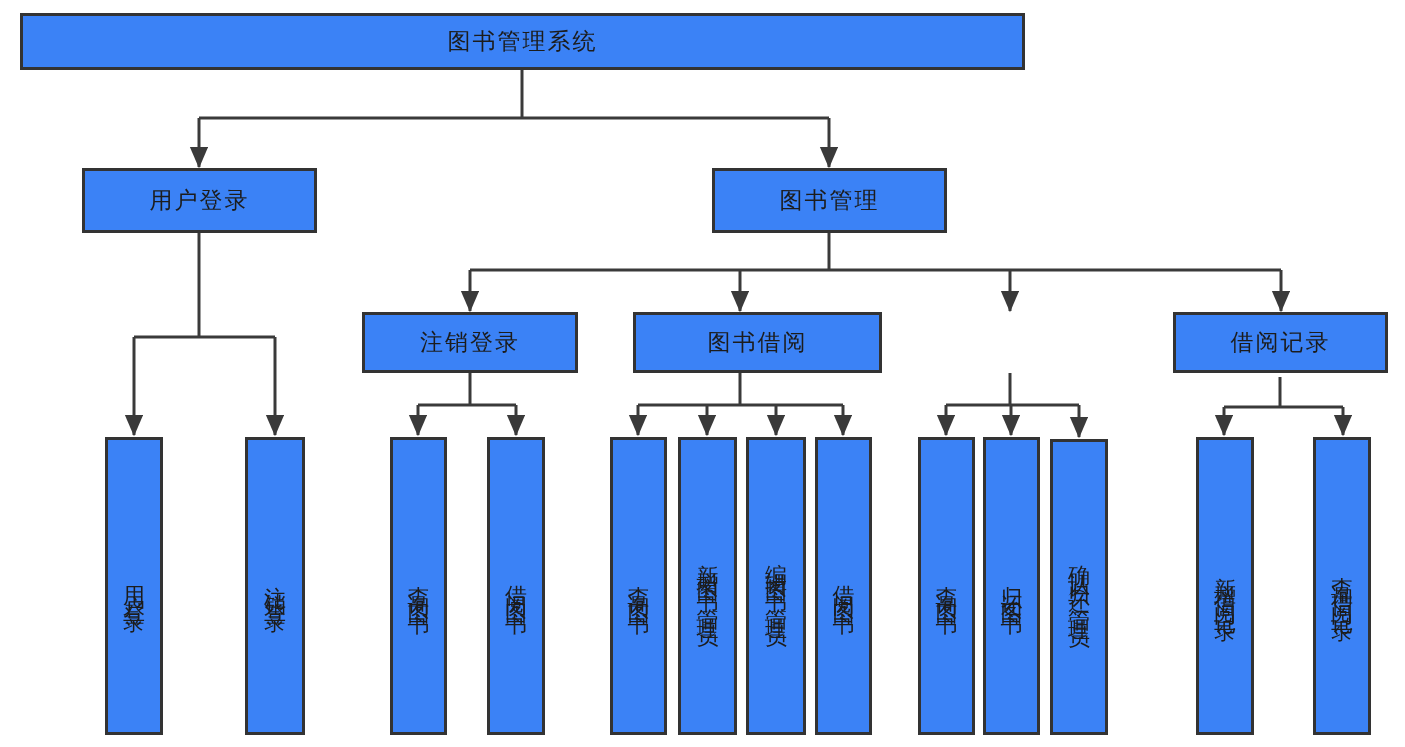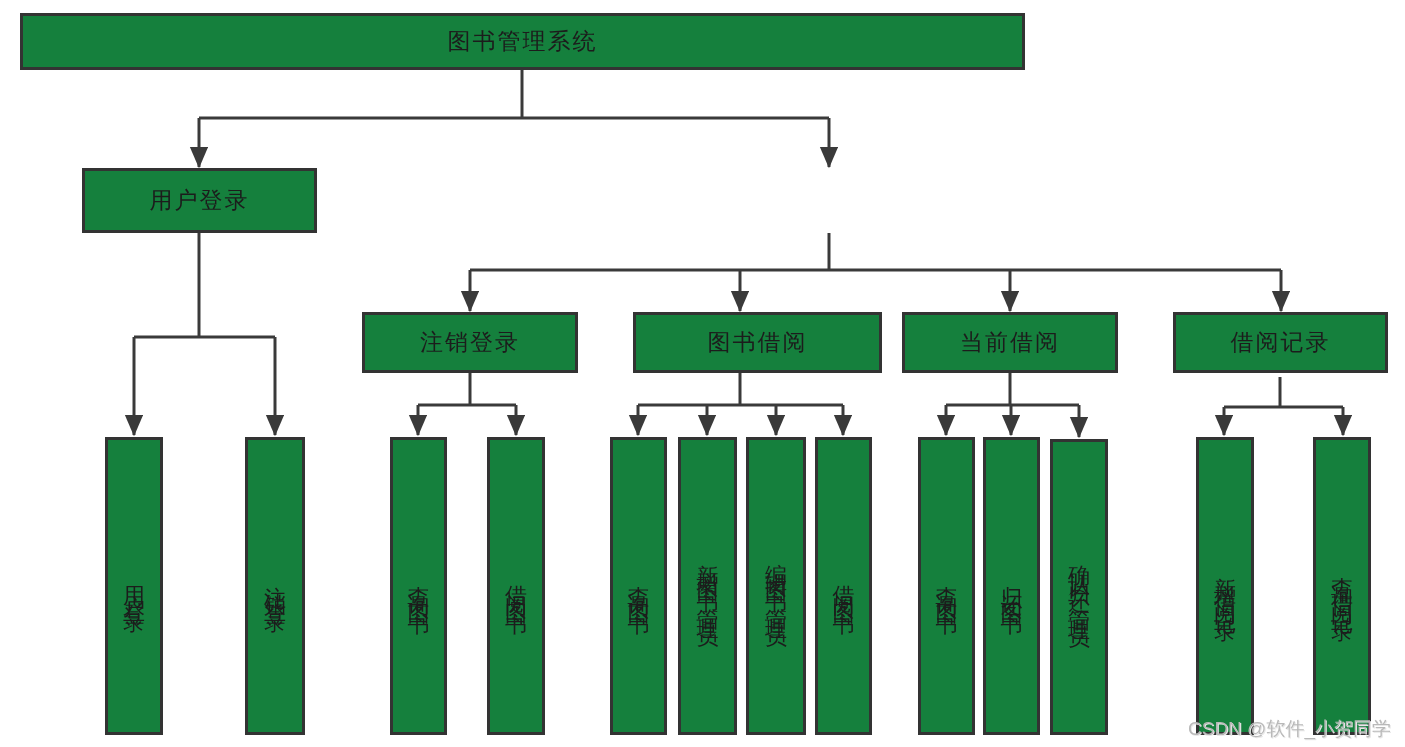--- a/index.html
+++ b/index.html
@@ -18,21 +18,21 @@
   #connectors {
     position: absolute;
     left: 0;
     top: 0;
     pointer-events: none;
   }
   .node {
     position: absolute;
     box-sizing: border-box;
     border: 3px solid #333333;
-    background: #15803d;
+    background: #3b82f6;
     color: #1c1c1c;
     display: flex;
     align-items: center;
     justify-content: center;
     text-align: center;
   }
   .h-node {
     font-size: 23px;
     letter-spacing: 2px;
     white-space: nowrap;
@@ -108,39 +108,38 @@
       <path d="M1280,377 V407"></path>
       <path d="M1224,407 H1343"></path>
       <path d="M1224,407 V435" marker-end="url(#arrow)"></path>
       <path d="M1343,407 V435" marker-end="url(#arrow)"></path>
     </g>
   </svg>
 
   <div class="node h-node" style="left:20px; top:13px; width:1005px; height:57px;">图书管理系统</div>
 
   <div class="node h-node" style="left:82px; top:168px; width:235px; height:65px;">用户登录</div>
+  <div class="node h-node" style="left:712px; top:168px; width:235px; height:65px;">图书管理</div>
 
   <div class="node h-node" style="left:362px; top:312px; width:216px; height:61px;">注销登录</div>
   <div class="node h-node" style="left:633px; top:312px; width:249px; height:61px;">图书借阅</div>
-  <div class="node h-node" style="left:902px; top:312px; width:216px; height:61px;">当前借阅</div>
   <div class="node h-node" style="left:1173px; top:312px; width:215px; height:61px;">借阅记录</div>
 
   <div class="node v-node" style="left:105px; top:437px; width:58px; height:298px;">用户登录</div>
   <div class="node v-node" style="left:245px; top:437px; width:60px; height:298px;">注销登录</div>
 
   <div class="node v-node" style="left:390px; top:437px; width:57px; height:298px;">查询图书</div>
   <div class="node v-node" style="left:487px; top:437px; width:58px; height:298px;">借阅图书</div>
 
   <div class="node v-node" style="left:610px; top:437px; width:57px; height:298px;">查询图书</div>
   <div class="node v-node" style="left:678px; top:437px; width:59px; height:298px;">新增图书（管理员）</div>
   <div class="node v-node" style="left:746px; top:437px; width:60px; height:298px;">编辑图书（管理员）</div>
   <div class="node v-node" style="left:815px; top:437px; width:57px; height:298px;">借阅图书</div>
 
   <div class="node v-node" style="left:918px; top:437px; width:57px; height:298px;">查询图书</div>
   <div class="node v-node" style="left:983px; top:437px; width:57px; height:298px;">归还图书</div>
   <div class="node v-node" style="left:1050px; top:439px; width:58px; height:296px;">确认归还（管理员）</div>
 
   <div class="node v-node" style="left:1196px; top:437px; width:58px; height:298px;">新增借阅记录</div>
   <div class="node v-node" style="left:1313px; top:437px; width:58px; height:298px;">查询借阅记录</div>
 
-  <div class="watermark">CSDN @软件_小贺同学</div>
 
 </div>
 
 </body></html>

